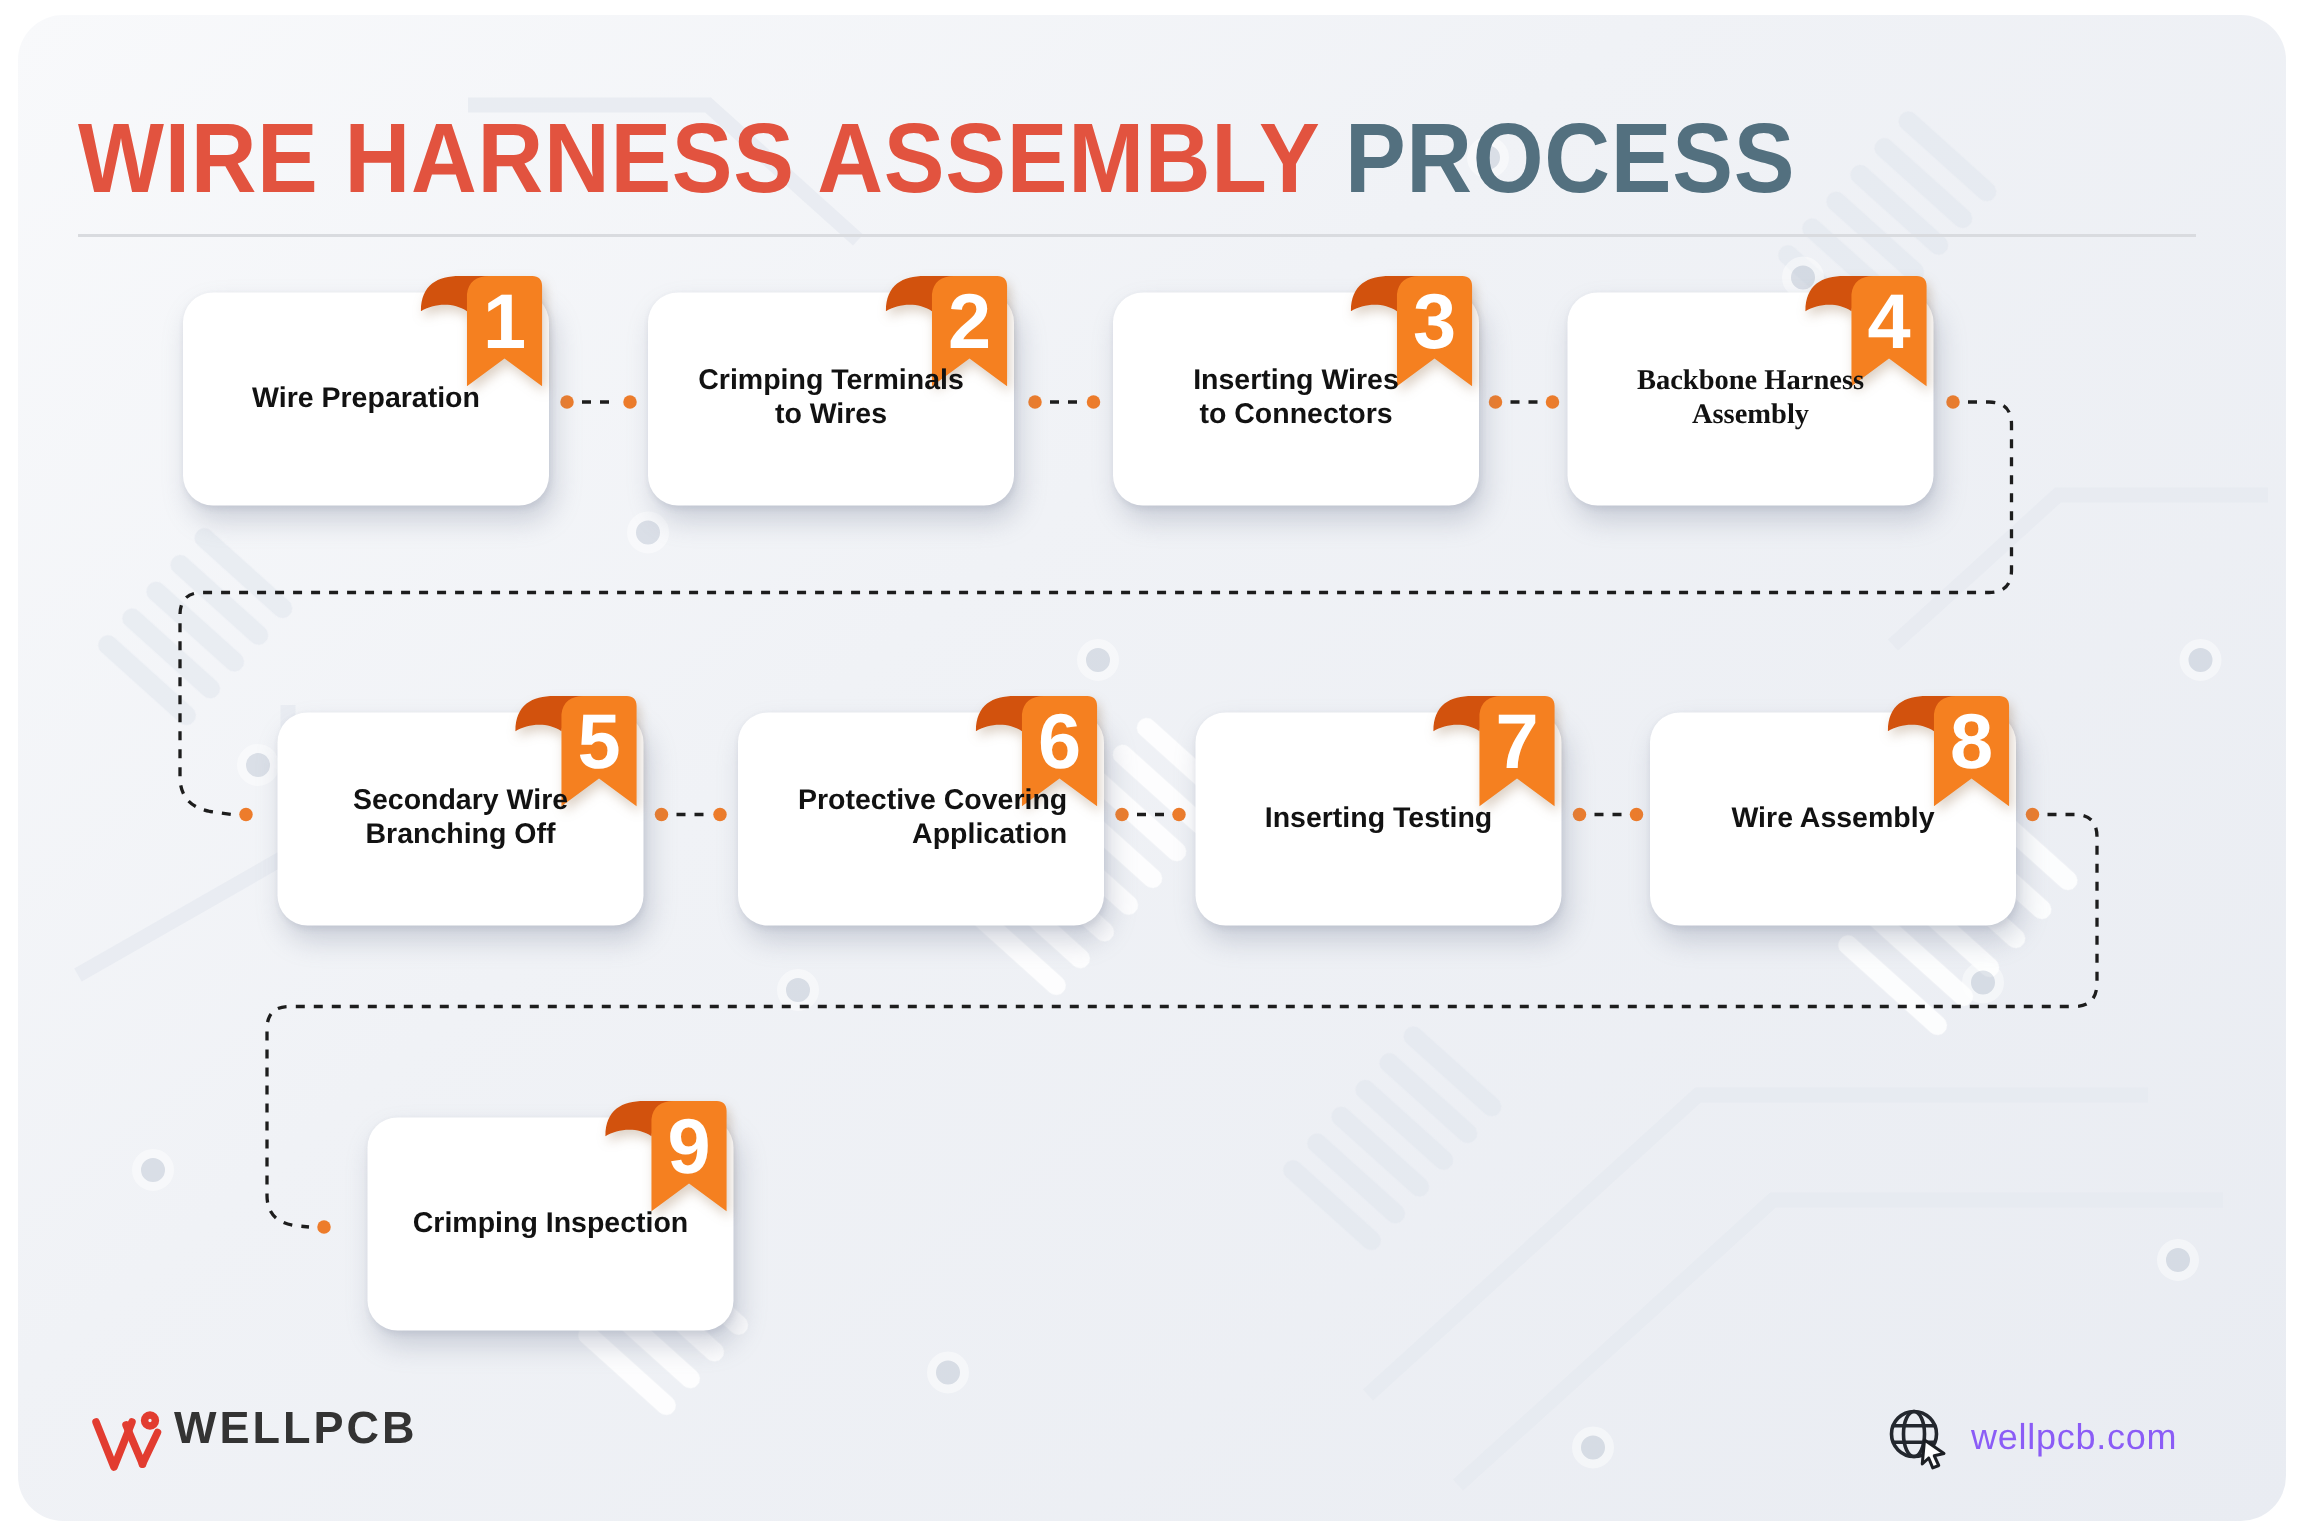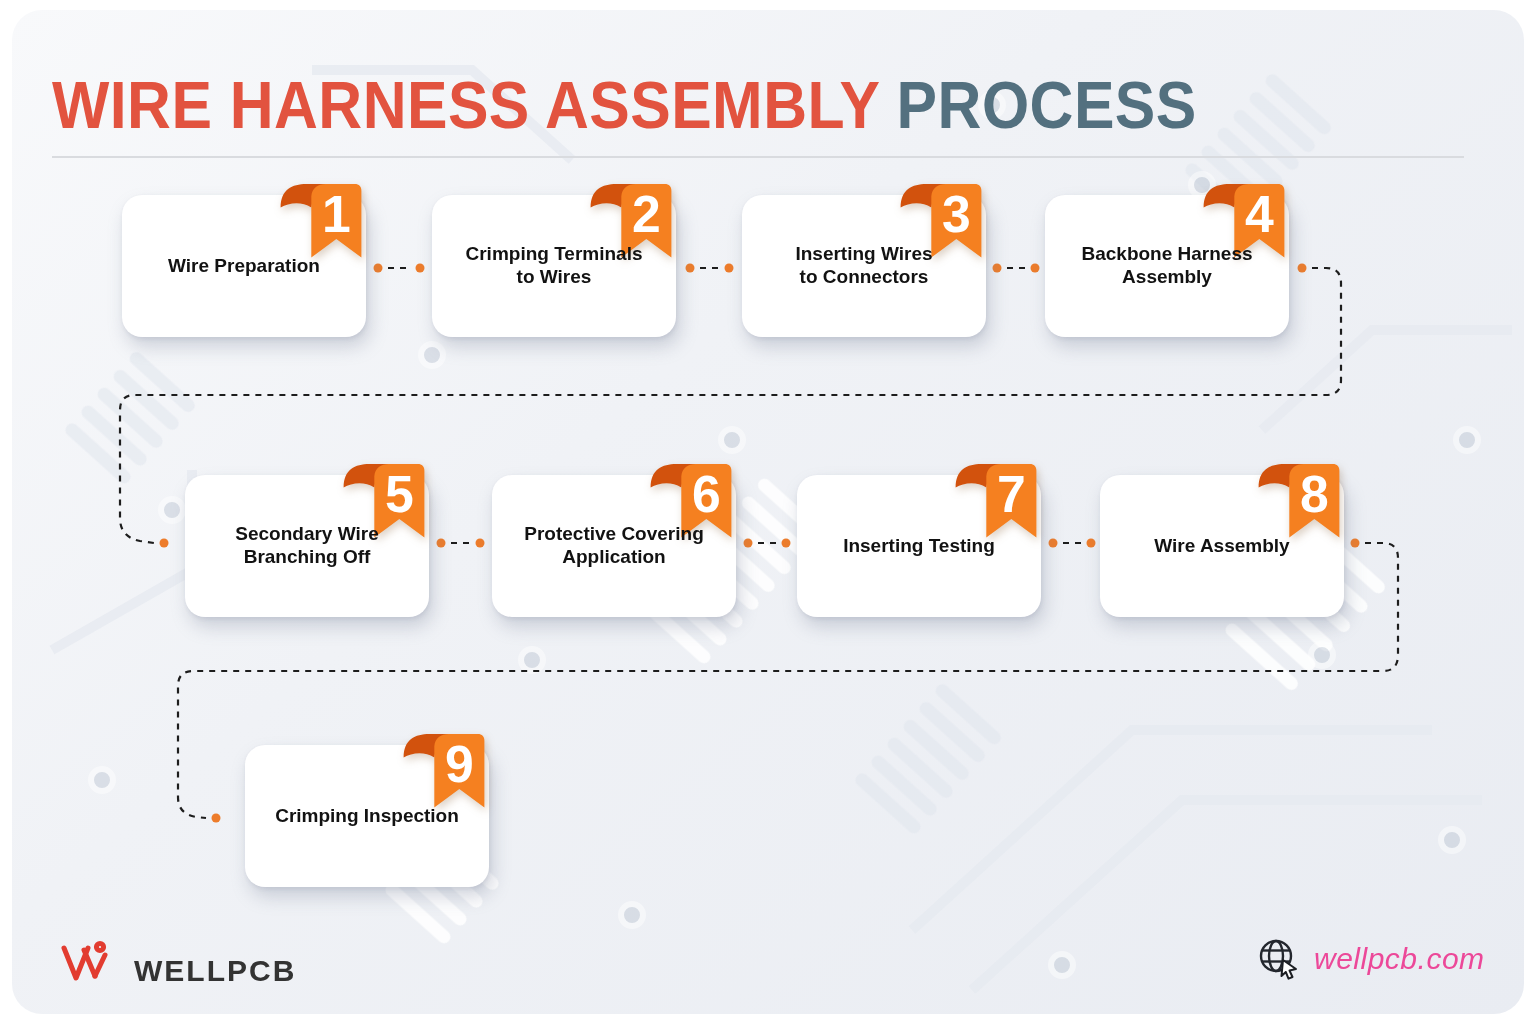--- a/index.html
+++ b/index.html
@@ -15,34 +15,34 @@
   .title .t-red{color:#e2533f;}
   .title .t-slate{color:#53707f;}
   .divider{position:absolute;left:52px;top:156px;width:1412px;height:2px;background:#d9dbdf;}
 
   .card{position:absolute;width:244px;height:142px;background:#ffffff;border-radius:20px;
         box-shadow:4px 10px 18px rgba(125,135,155,.32),1px 2px 4px rgba(125,135,155,.18);}
   .card-label{position:absolute;inset:0;display:flex;align-items:center;justify-content:center;
               text-align:center;font-size:19px;font-weight:700;color:#121212;line-height:1.2;
               padding:0 10px;}
   .card-label span{display:inline-block;}
-  .w200{max-width:200px;} .w155{max-width:155px;} .w185{max-width:185px;}
-  .w165{max-width:165px;} .w195{max-width:195px;}
+  .w200{max-width:200px;} .w155{max-width:155px;} .w185{max-width:185px;font-family:Liberation Serif, serif;}
+  .w165{max-width:165px;} .w195{max-width:195px;text-align:right;}
 
   .ribbon{position:absolute;top:-14px;right:3px;width:84px;height:82px;}
   .ribbon svg{filter:drop-shadow(2px 4px 4px rgba(140,100,60,.30));}
   .rb-num{font-family:"Liberation Sans","DejaVu Sans",sans-serif;font-weight:800;font-size:64px;
           fill:#ffffff;text-anchor:middle;}
 
   .connector-layer{position:absolute;left:0;top:0;pointer-events:none;}
 
-  .footer-brand{position:absolute;left:58px;top:936px;display:flex;align-items:flex-end;gap:24px;}
+  .footer-brand{position:absolute;left:58px;top:936px;display:flex;align-items:flex-start;gap:6px;}
   .brand-text{font-size:30px;font-weight:800;color:#333333;letter-spacing:2px;}
   .footer-site{position:absolute;left:1256px;top:936px;display:flex;align-items:center;gap:12px;}
-  .site-text{font-size:30px;font-weight:400;color:#ec4899;letter-spacing:.5px;font-style:italic;}
+  .site-text{font-size:24px;font-weight:400;color:#8b5cf6;letter-spacing:.5px;}
 </style>
 </head>
 <body>
 
 <div class="canvas">
   <div class="panel">
 
     <svg class="bg-svg" width="1512" height="1004" viewBox="0 0 1512 1004" aria-hidden="true">
       <g stroke="#e0e5ed" stroke-width="13" stroke-linecap="round" opacity=".55" fill="none">
         <g transform="translate(1180,160) rotate(-48)">

